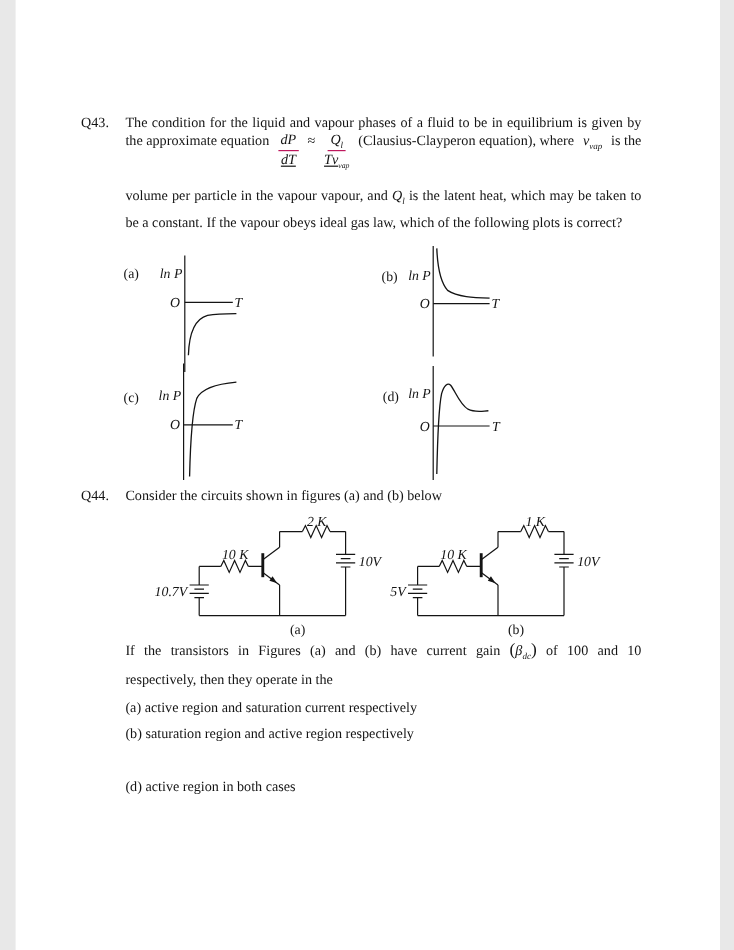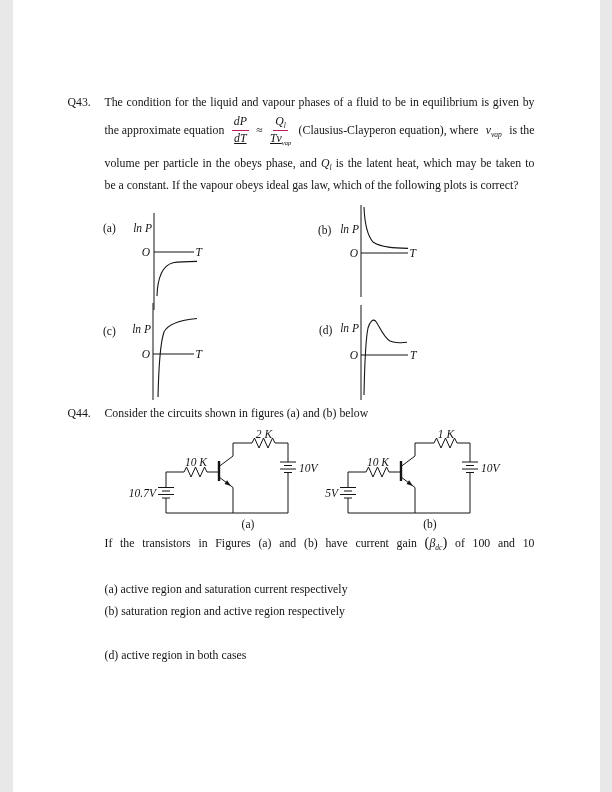--- a/index.html
+++ b/index.html
@@ -5,21 +5,21 @@
   html,body{margin:0;padding:0;background:#e8e8e8;}
   #page{
     position:relative;width:587px;height:792px;background:#ffffff;
     font-family:"Liberation Serif","DejaVu Serif",serif;
     color:#141414;font-size:11.8px;overflow:hidden;margin:0 auto;
   }
   .abs{position:absolute;}
   .qnum{position:absolute;left:55px;width:36px;}
   .line{position:absolute;left:92px;width:430px;line-height:14px;}
   .just{text-align:justify;text-align-last:justify;}
-  .eqline{display:flex;justify-content:space-between;align-items:center;width:430px;height:40px;}
+  .eqline{display:flex;justify-content:space-between;width:430px;height:40px;}
   .frac{display:inline-flex;flex-direction:column;align-items:center;line-height:1.15;font-size:11.8px;}
   .frac .num{border-bottom:1px solid #be185d;padding:0 2px 1px 2px;}
   .frac .den{padding-top:1px;text-decoration:underline;}
   i{font-style:italic;}
   sub{font-size:7.5px;vertical-align:baseline;position:relative;top:3px;line-height:0;}
   .bp{font-size:14.5px;}
   svg{position:absolute;overflow:visible;}
   svg .w{stroke:#141414;stroke-width:1;fill:none;}
   svg .bar{stroke:#141414;stroke-width:2.4;fill:none;}
   svg .curve{stroke:#141414;stroke-width:1.1;fill:none;}
@@ -48,21 +48,21 @@
     <span class="frac">
         <span class="num"><i>Q</i><sub><i>l</i></sub></span>
         <span class="den"><i>Tv</i><sub style="font-size:6.5px"><i>vap</i></sub></span>
       </span>
     <span>(Clausius-Clayperon equation), where</span>
     <span><i>v</i><sub><i>vap</i></sub></span>
     <span>is the</span>
   </div>
 
   <div class="line just" style="top:156px">
-    <span>volume per particle in the obeys phase, and</span>
+    <span>volume per particle in the vapour vapour, and</span>
     <span><i>Q</i><sub><i>l</i></sub></span>
     <span>is the latent heat, which may be taken to</span>
   </div>
 
   <div class="line" style="top:178px"><span>be a constant. If the vapour obeys ideal gas law, which of the following plots is correct?</span></div>
 
   <svg class="abs" style="left:85px;top:210px" width="115" height="105" viewBox="0 0 115 105">
     <text class="rm" x="5" y="22">(a)</text>
     <text class="math" x="54" y="22" text-anchor="end">ln P</text>
     <line class="ax" x1="56" y1="3" x2="56" y2="100"></line>
@@ -137,18 +137,19 @@
     <text class="math" x="181" y="52">10V</text>
     <text class="math" x="38" y="76.5" text-anchor="end">5V</text>
     <text class="rm" x="130" y="108" text-anchor="middle">(b)</text>
   </svg>
 
   <div class="line just" style="top:535px">
     <span>If the transistors in Figures (a) and (b) have current gain</span>
     <span><span class="bp">(</span><i>β</i><sub><i>dc</i></sub><span class="bp">)</span></span>
     <span>of 100 and 10</span>
   </div>
+  <div class="line" style="top:559px"><span>respectively, then they operate in the</span></div>
 
   <div class="line" style="top:582px"><span>(a) active region and saturation current respectively</span></div>
   <div class="line" style="top:604px"><span>(b) saturation region and active region respectively</span></div>
   <div class="line" style="top:648px"><span>(d) active region in both cases</span></div>
 
 </div>
 
 </body></html>

